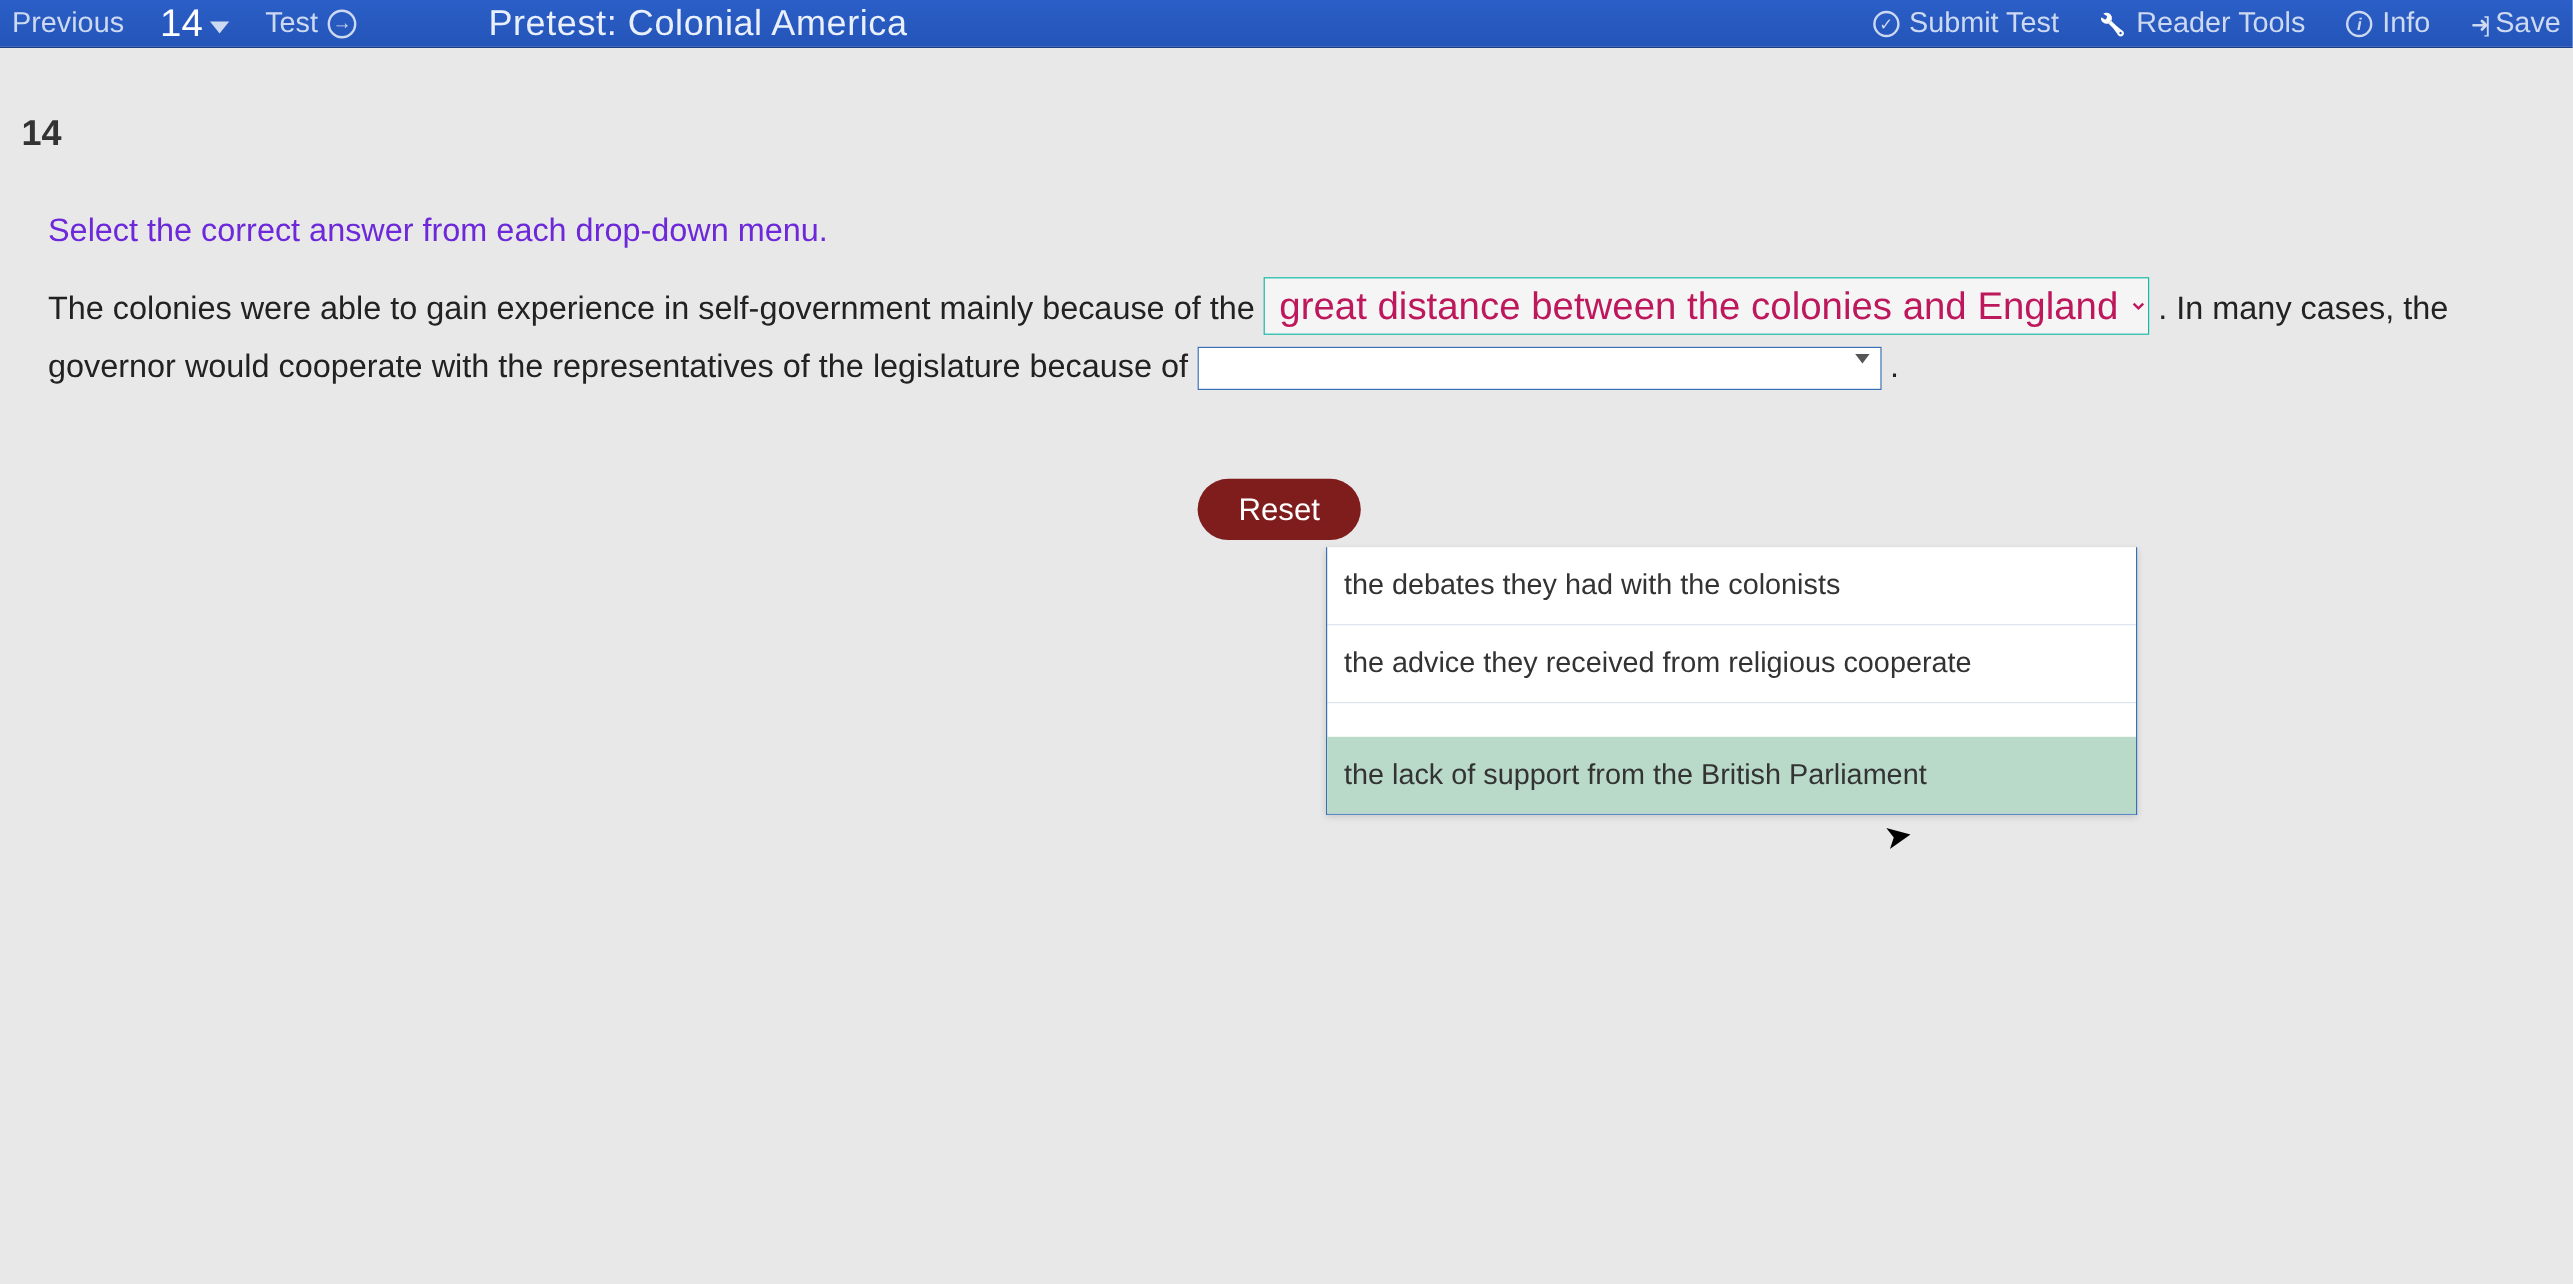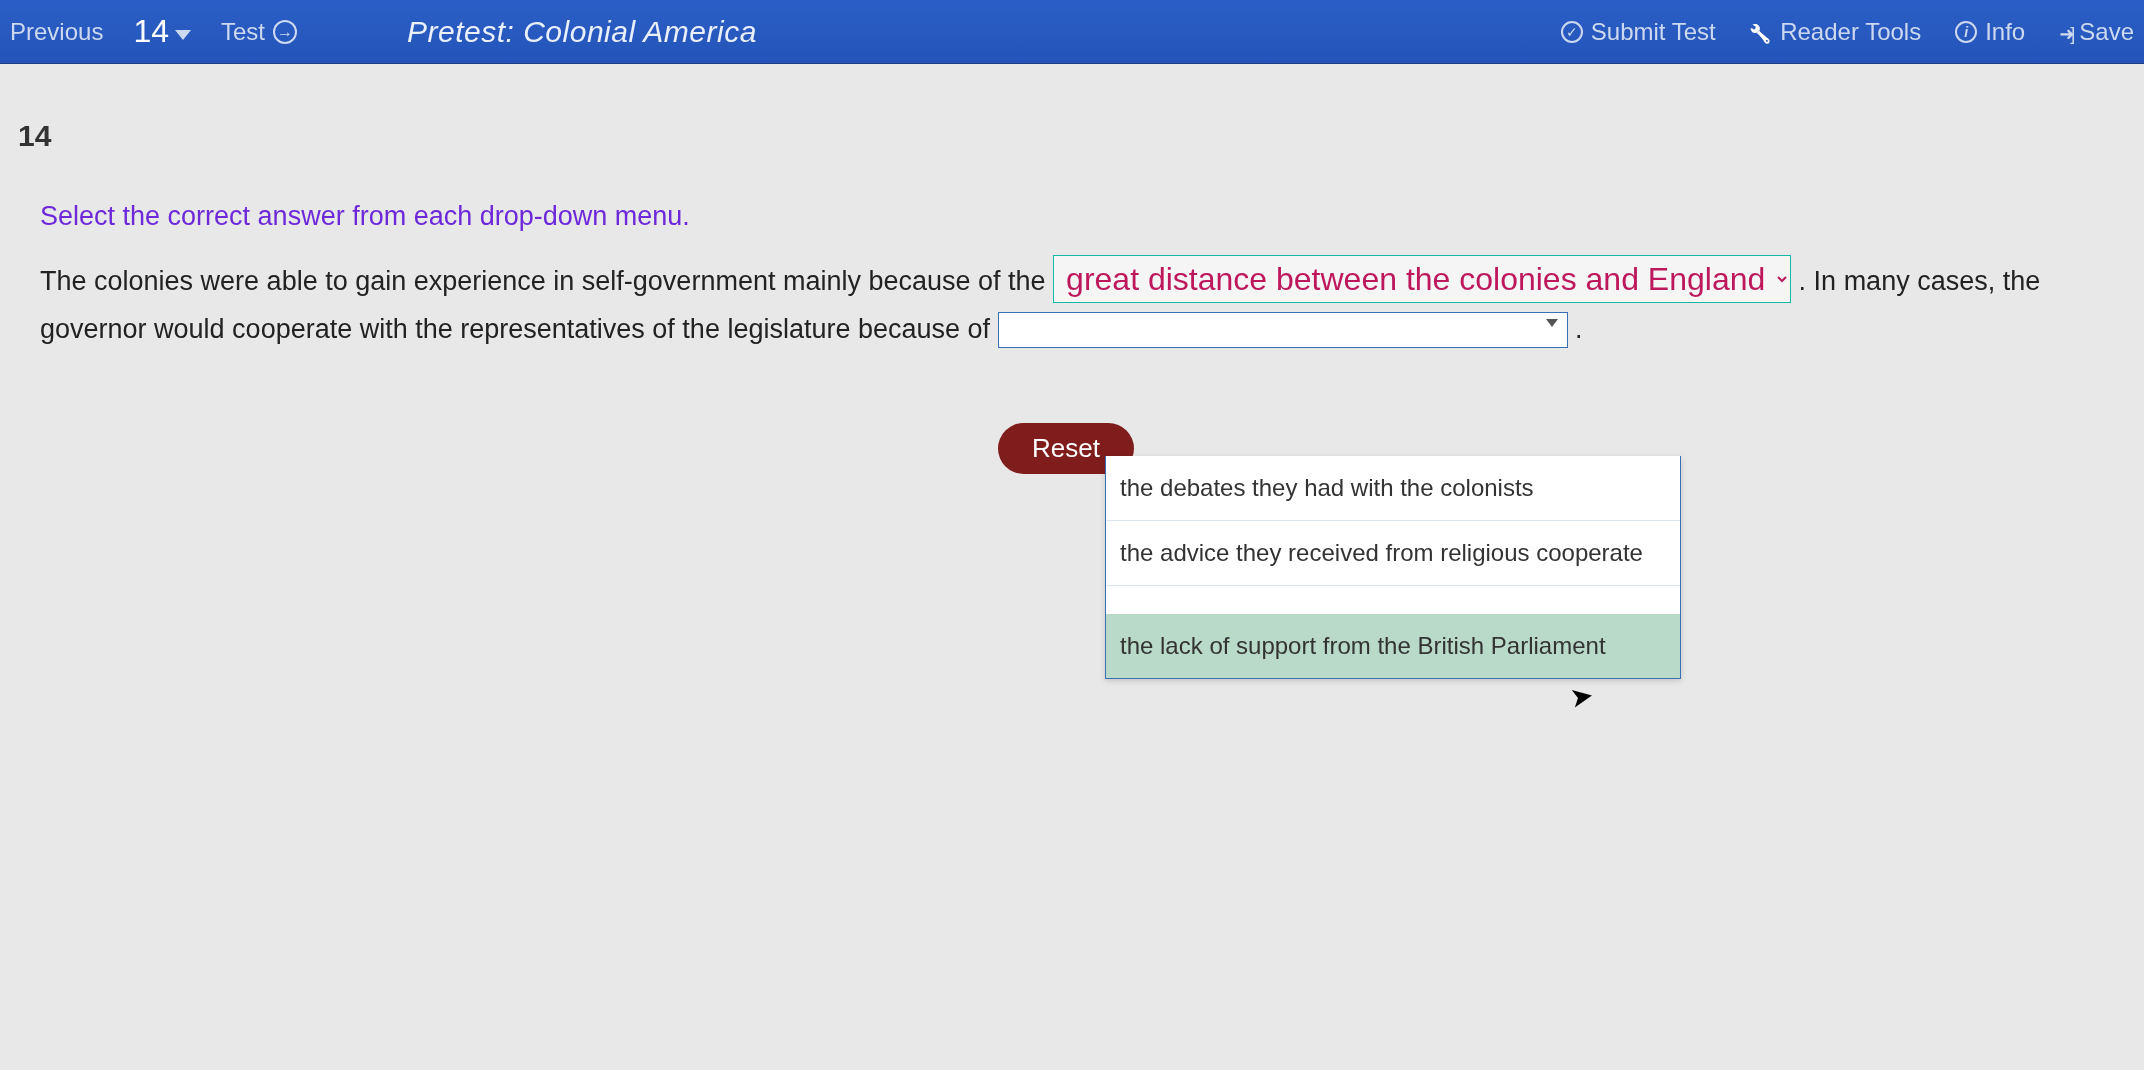--- a/index.html
+++ b/index.html
@@ -5,21 +5,21 @@
 * { margin: 0; padding: 0; box-sizing: border-box; }
 body {
   font-family: Arial, Helvetica, sans-serif;
   background: #e8e8e8;
   width: 2144px;
   height: 1070px;
   overflow: hidden;
 }
 .topbar {
   background: linear-gradient(to bottom, #2b5fc7, #2454b8);
-  height: 64px;
+  height: 40px;
   display: flex;
   align-items: center;
   color: #d9e3f5;
   font-size: 24px;
   padding: 0 10px;
   border-bottom: 1px solid #1a3d8a;
   text-align: right;
 }
 .nav-left { display: flex; align-items: center; gap: 30px; }
 .nav-item {
@@ -48,21 +48,20 @@
   border: 2px solid #cdd9f0;
   border-radius: 50%;
   display: flex; align-items: center; justify-content: center;
   font-size: 16px; font-weight: bold;
 }
 .title {
   margin-left: 110px;
   font-size: 30px;
   color: #eaf0fb;
   letter-spacing: 0.5px;
-  font-style: italic;
 }
 .nav-right {
   margin-left: auto;
   display: flex;
   align-items: center;
   gap: 34px;
 }
 .icon-check {
   width: 22px; height: 22px;
   border: 2px solid #cdd9f0;
@@ -150,21 +149,21 @@
   font-size: 26px;
   padding: 10px 34px;
   border-radius: 30px;
   cursor: pointer;
 }
 
 .dropdown-popup {
   position: absolute;
   left: 1105px;
   top: 456px;
-  width: 576px;
+  width: 676px;
   background: #fff;
   border: 1px solid #3a6fb5;
   border-top: none;
   box-shadow: 0 2px 6px rgba(0,0,0,0.15);
 }
 .dropdown-option {
   padding: 18px 14px;
   font-size: 24px;
   color: #333;
   border-bottom: 1px solid rgba(120,150,190,0.25);

